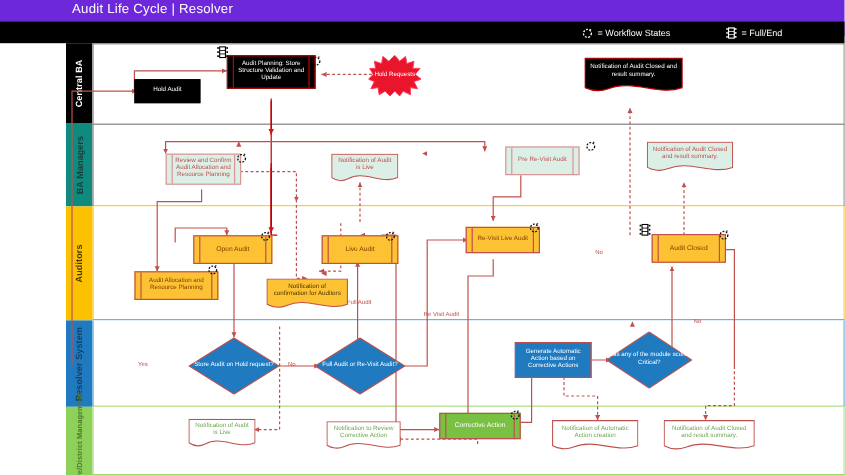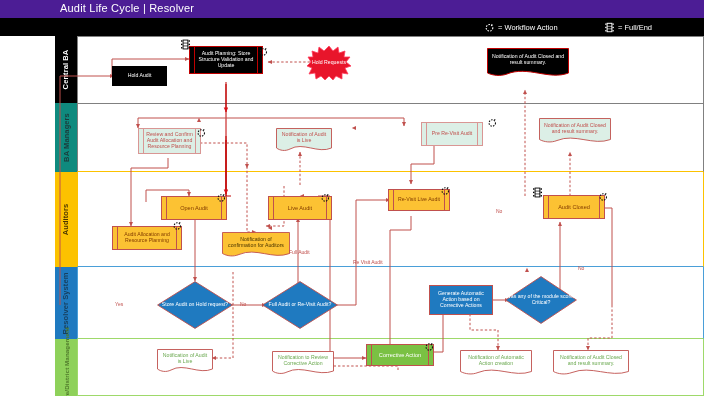--- a/index.html
+++ b/index.html
@@ -1,20 +1,20 @@
 <!DOCTYPE html>
 <html><head>
 <meta charset="utf-8">
 <style>
   html,body{margin:0;padding:0;background:#ffffff;}
   body{font-family:"Liberation Sans",sans-serif;}
   #page{position:relative;width:704px;height:396px;overflow:hidden;background:#ffffff;}
 
   
-  #titlebar{position:absolute;left:0;top:0;width:704px;height:30px;background:#4c1d95;}
+  #titlebar{position:absolute;left:0;top:0;width:704px;height:30px;background:#6d28d9;}
   #title-text{position:absolute;left:60px;top:2px;font-size:11px;color:#ffffff;letter-spacing:.2px;white-space:nowrap;}
   #legendbar{position:absolute;left:0;top:18px;width:704px;height:18px;background:#000000;}
   .legend-item{position:absolute;top:3px;height:13px;display:flex;align-items:center;gap:3px;color:#ffffff;font-size:7.5px;white-space:nowrap;}
   #legend-states{left:484px;}
   #legend-startend{left:604px;}
   .legend-ico{display:inline-block;width:11px;height:11px;}
 
   
   .lane-label{position:absolute;left:55px;width:22px;display:flex;align-items:center;justify-content:center;}
   .lane-label span{transform:rotate(-90deg);white-space:nowrap;font-size:7.5px;font-weight:bold;letter-spacing:.1px;}
@@ -85,21 +85,21 @@
   <div id="legendbar">
     <div class="legend-item" id="legend-states">
       <span class="legend-ico">
         <svg width="11" height="11" viewBox="0 0 11 11">
           <g fill="none" stroke="#ffffff" stroke-width="1.1" stroke-dasharray="1.6 1.2">
             <circle cx="5.5" cy="5.8" r="3.3"></circle>
           </g>
           <path d="M7.6 2.0 L8.9 2.6 L7.4 3.4 Z" fill="#ffffff"></path>
         </svg>
       </span>
-      <span>= Workflow Action</span>
+      <span>= Workflow States</span>
     </div>
     <div class="legend-item" id="legend-startend">
       <span class="legend-ico">
         <svg width="11" height="11" viewBox="0 0 11 11">
           <rect x="2.6" y="0.8" width="5.8" height="9.4" fill="#ffffff"></rect>
           <rect x="3.6" y="1.8" width="3.8" height="2.1" fill="#000000"></rect>
           <rect x="3.6" y="4.5" width="3.8" height="2.1" fill="#000000"></rect>
           <rect x="3.6" y="7.2" width="3.8" height="2.1" fill="#000000"></rect>
           <rect x="1.2" y="1.5" width="1.3" height="1.3" fill="#ffffff"></rect>
           <rect x="1.2" y="4.8" width="1.3" height="1.3" fill="#ffffff"></rect>

